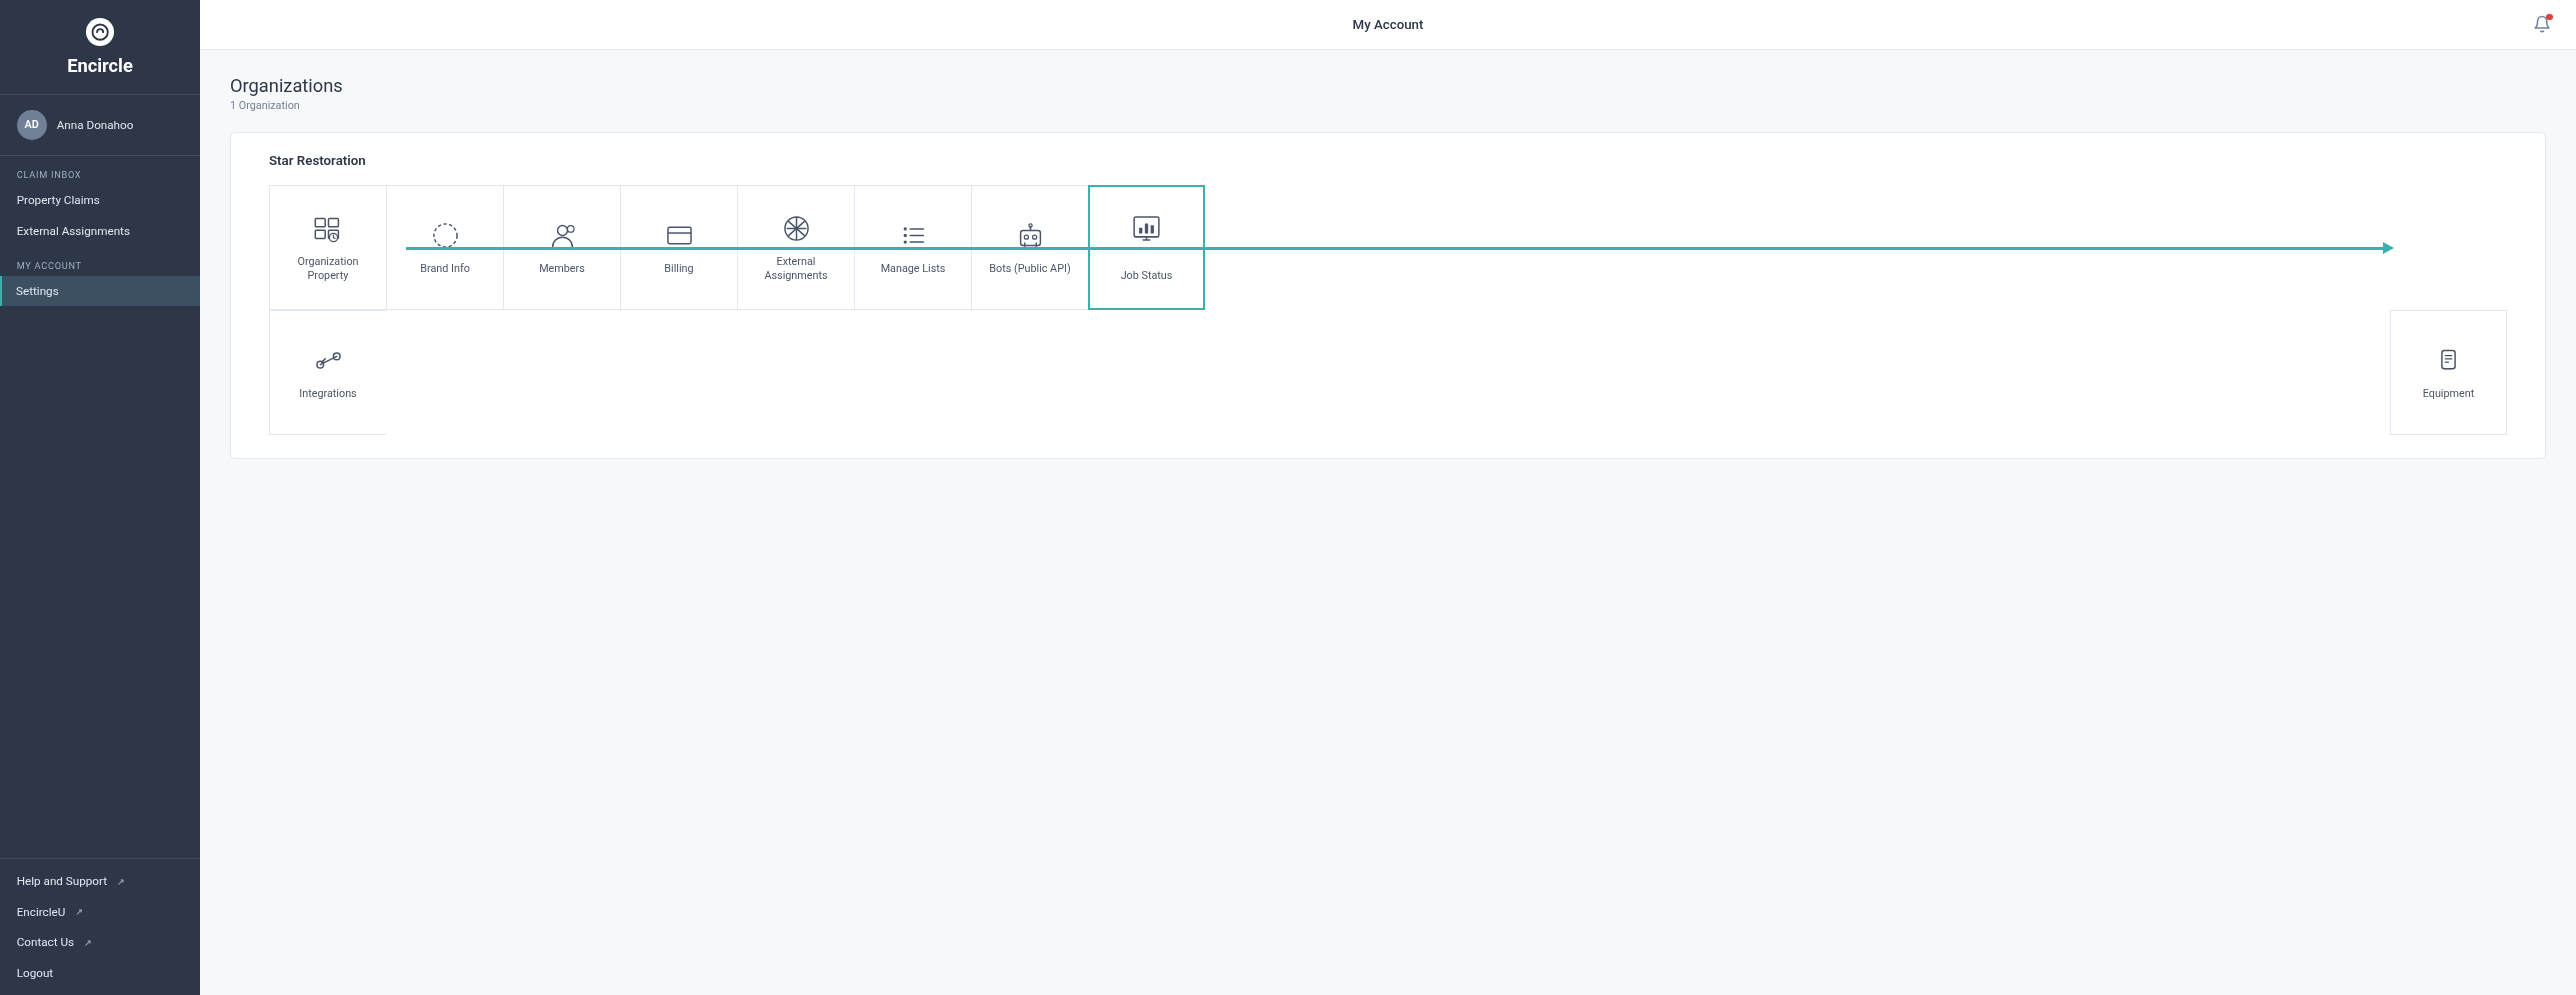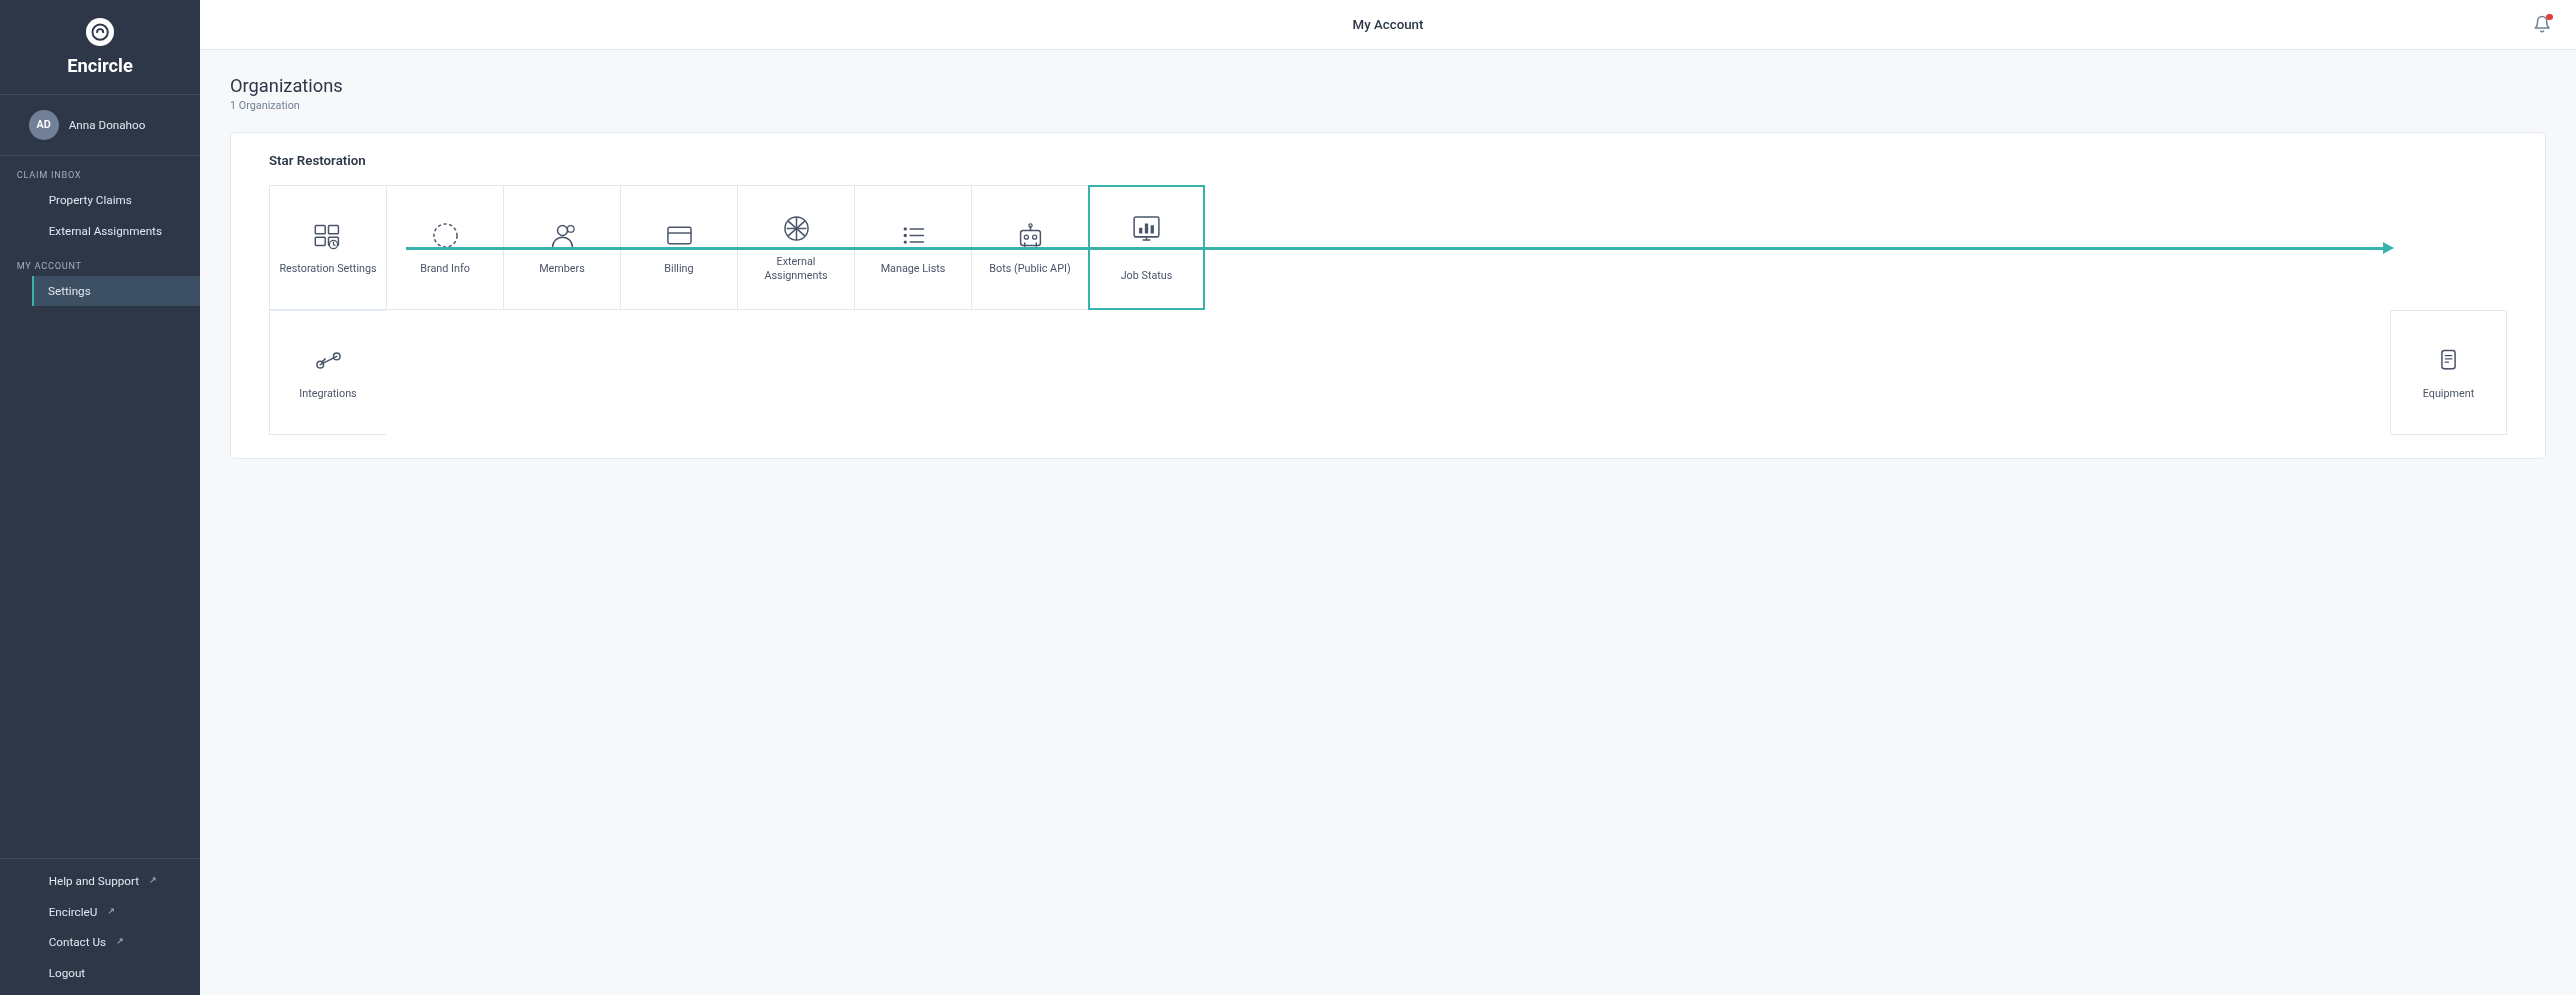--- a/index.html
+++ b/index.html
@@ -56,45 +56,44 @@
       height: 30px;
       border-radius: 50%;
       background: #718096;
       display: flex;
       align-items: center;
       justify-content: center;
       font-size: 10.8px;
       font-weight: 600;
       color: #fff;
       flex-shrink: 0;
-      margin-left: 12px;
     }
 
     .sidebar-username {
       font-size: 11.7px;
       color: #e2e8f0;
     }
 
     .sidebar-section-label {
       padding: 13.3px 16.7px 5px;
       font-size: 9.2px;
       color: #a0aec0;
       letter-spacing: 0.08em;
       text-transform: uppercase;
     }
 
     .sidebar-item {
       display: flex;
+      align-items: center;
       padding: 8.3px 16.7px;
       font-size: 11.7px;
       color: #e2e8f0;
       cursor: pointer;
       transition: background 0.15s;
       gap: 6.7px;
-      margin-left: 32px;
     }
 
     .sidebar-item.active {
       background: #3d4f63;
       border-left: 2.5px solid #38b2ac;
       padding-left: 14px;
     }
 
     .sidebar-item .ext-icon {
       font-size: 9.2px;
@@ -336,21 +335,21 @@
             <div class="tile-icon">
               <svg width="33" height="33" viewBox="0 0 40 40" fill="none">
                 <rect x="4" y="8" width="12" height="10" rx="1" stroke="#4a5568" stroke-width="1.8"></rect>
                 <rect x="20" y="8" width="12" height="10" rx="1" stroke="#4a5568" stroke-width="1.8"></rect>
                 <rect x="4" y="22" width="12" height="10" rx="1" stroke="#4a5568" stroke-width="1.8"></rect>
                 <rect x="20" y="22" width="12" height="10" rx="1" stroke="#4a5568" stroke-width="1.8"></rect>
                 <circle cx="26" cy="31" r="5" fill="#f7f8fa" stroke="#4a5568" stroke-width="1.5"></circle>
                 <path d="M26 28v3l2 1" stroke="#4a5568" stroke-width="1.4" stroke-linecap="round"></path>
               </svg>
             </div>
-            <span class="tile-label">Restoration Settings</span>
+            <span class="tile-label">Organization Property</span>
           </div>
 
           <div class="tile">
             <div class="tile-icon">
               <svg width="33" height="33" viewBox="0 0 40 40" fill="none">
                 <circle cx="20" cy="20" r="14" stroke="#4a5568" stroke-width="1.8" stroke-dasharray="4 3"></circle>
               </svg>
             </div>
             <span class="tile-label">Brand Info</span>
           </div>

